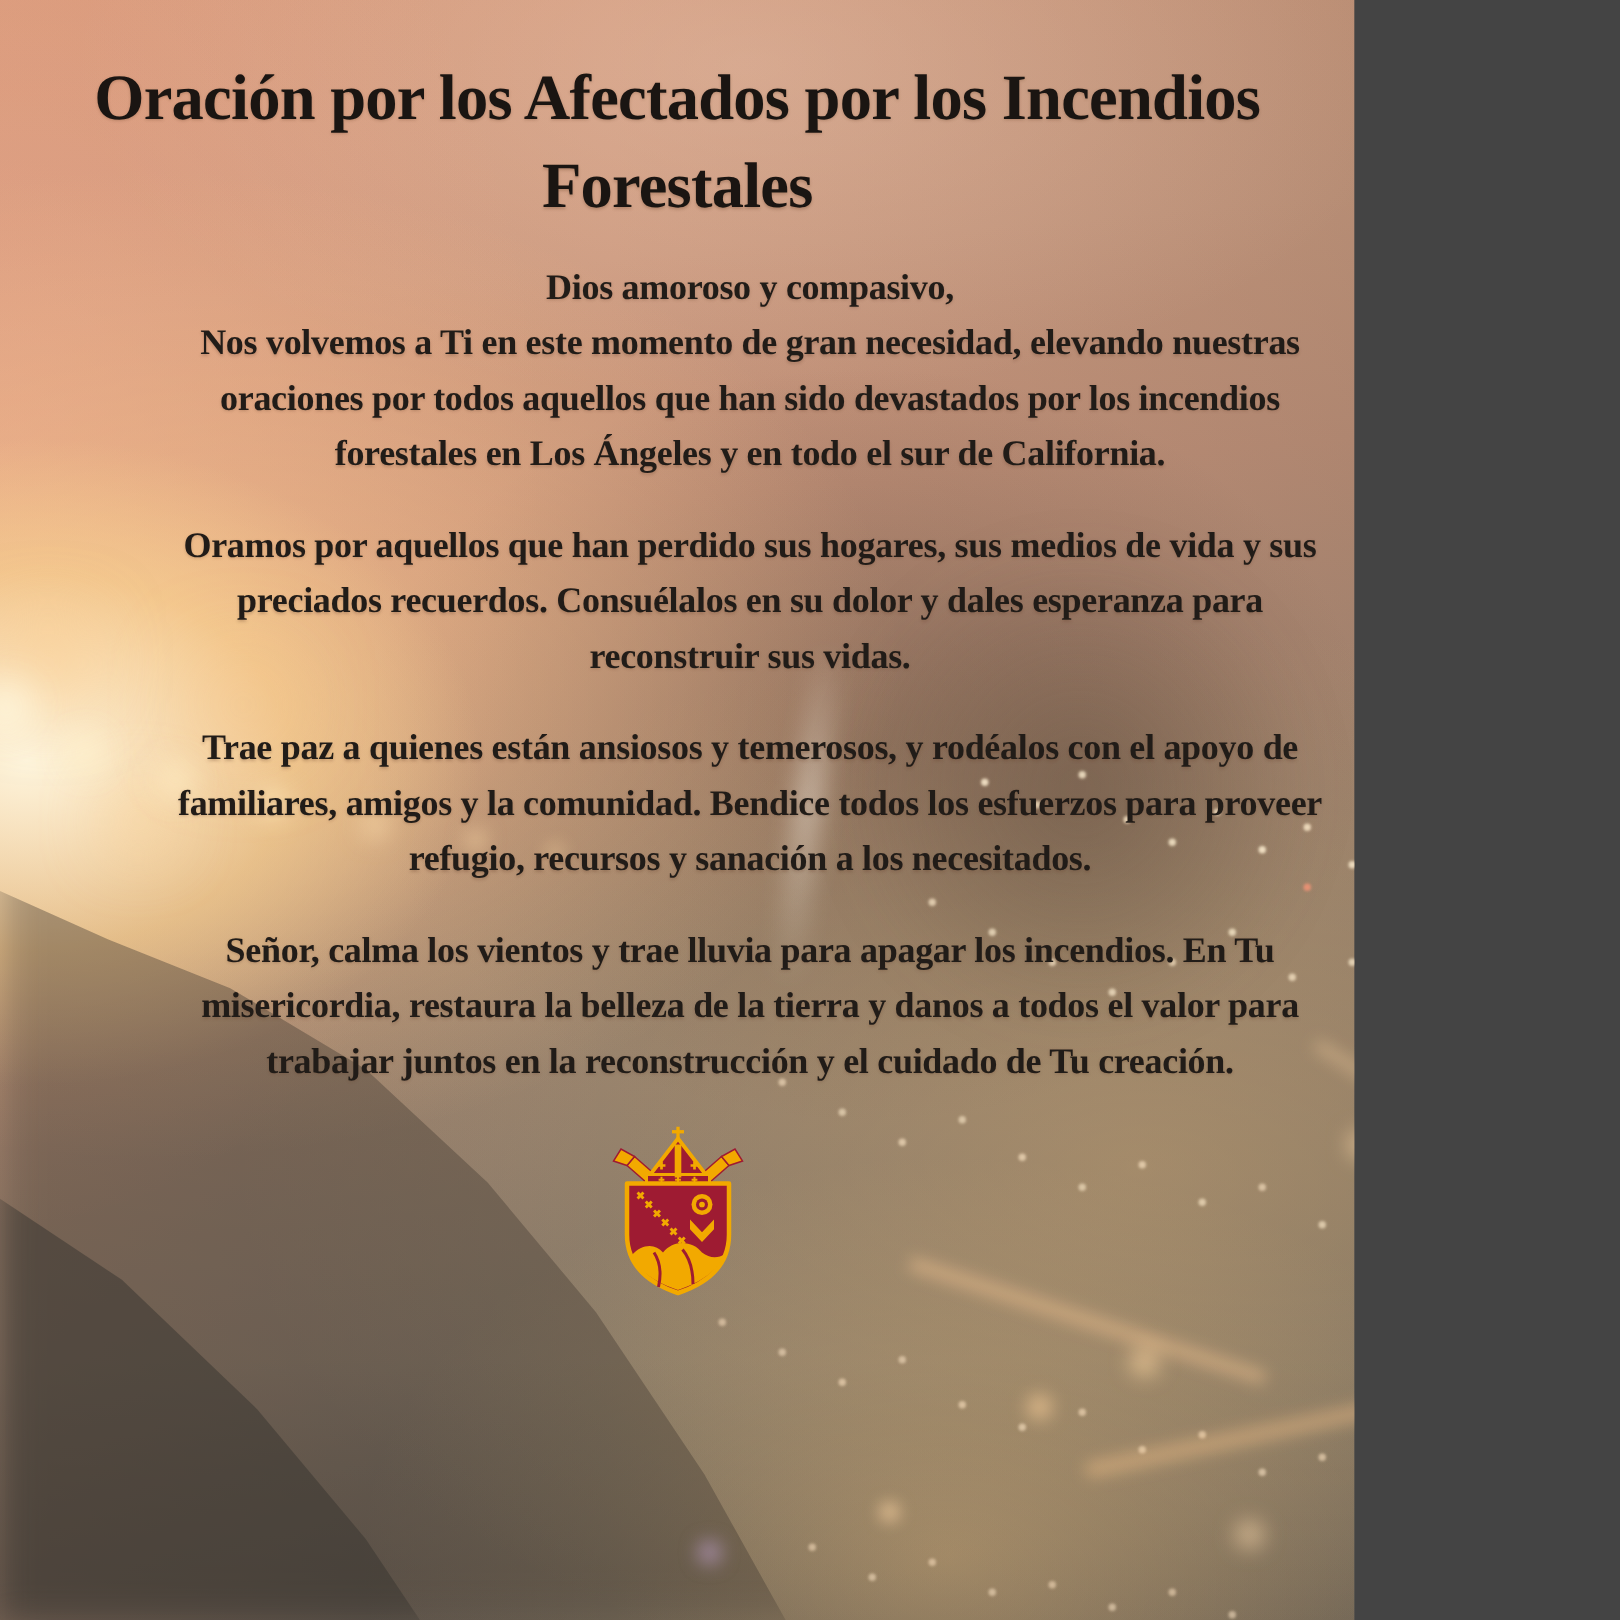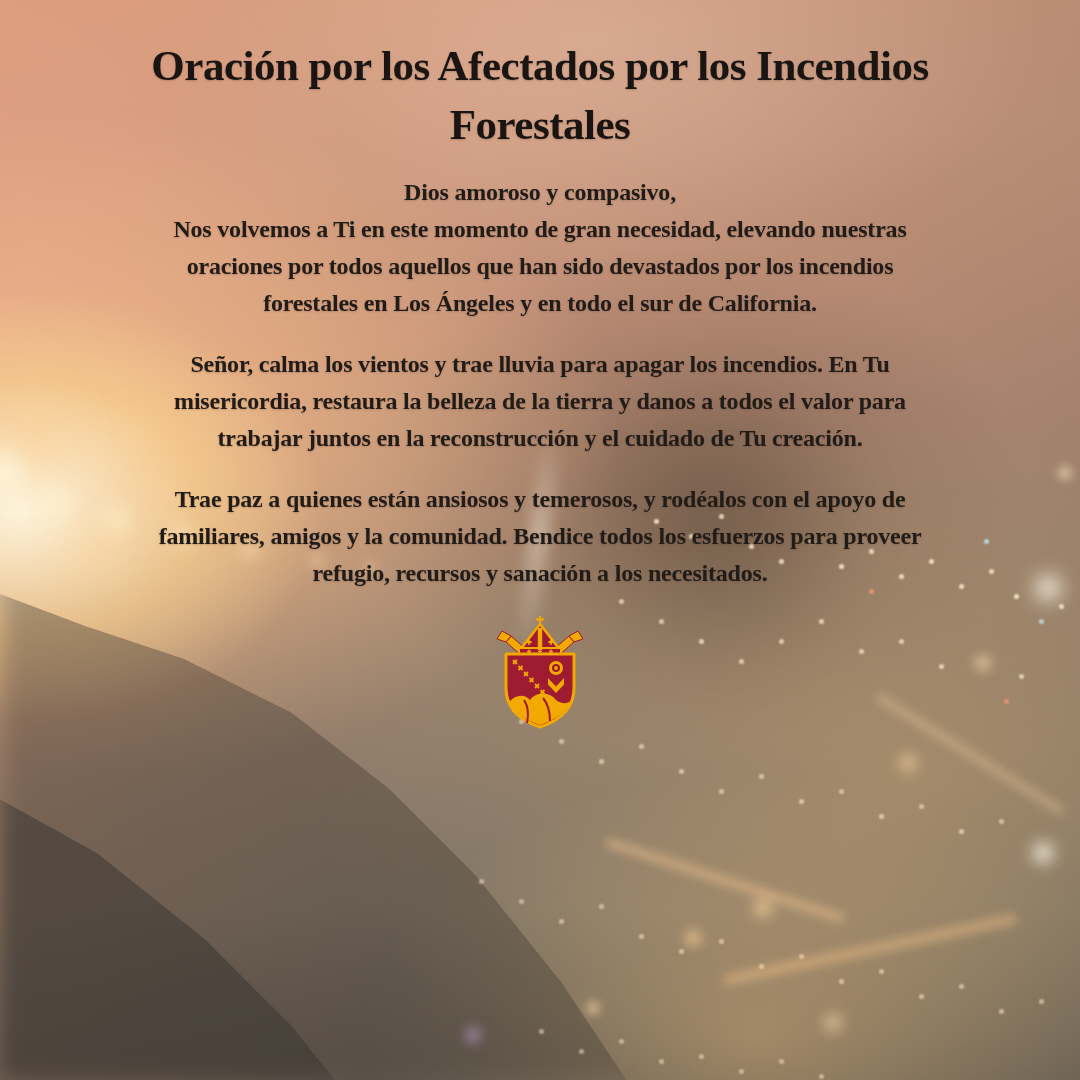--- a/index.html
+++ b/index.html
@@ -1,17 +1,17 @@
 <!DOCTYPE html>
 <html><head>
 <meta charset="utf-8">
 <style>
   html,body{margin:0;padding:0;background:#444;}
   .canvas{
-    position:relative;width:1080px;height:1080px;overflow:hidden;
+    position:relative;width:903px;height:1080px;overflow:hidden;
     font-family:"Liberation Serif","DejaVu Serif",serif;
   }
   
   .bg{position:absolute;inset:0;}
   .bg-base{
     position:absolute;inset:0;
     background:
       radial-gradient(420px 300px at 2% 47%, rgba(255,248,225,0.95), rgba(253,220,150,0.5) 42%, rgba(250,200,130,0) 72%),
       radial-gradient(760px 500px at 11% 41%, rgba(250,196,140,0.7), rgba(245,185,135,0) 66%),
       radial-gradient(520px 740px at 0% 28%, rgba(242,172,148,0.45), rgba(242,172,148,0) 70%),
@@ -146,26 +146,29 @@
 
   <div class="content">
     <h1 class="title">Oración por los Afectados por los Incendios
 Forestales</h1>
 
     <div class="body-text">
       <p>Dios amoroso y compasivo,
 Nos volvemos a Ti en este momento de gran necesidad, elevando nuestras
 oraciones por todos aquellos que han sido devastados por los incendios
 forestales en Los Ángeles y en todo el sur de California.</p>
+      <p>Oramos por aquellos que han perdido sus hogares, sus medios de vida y sus
+preciados recuerdos. Consuélalos en su dolor y dales esperanza para
+reconstruir sus vidas.</p>
+      <p>Trae paz a quienes están ansiosos y temerosos, y rodéalos con el apoyo de
+familiares, amigos y la comunidad. Bendice todos los esfuerzos para proveer
+refugio, recursos y sanación a los necesitados.</p>
       <p>Señor, calma los vientos y trae lluvia para apagar los incendios. En Tu
 misericordia, restaura la belleza de la tierra y danos a todos el valor para
 trabajar juntos en la reconstrucción y el cuidado de Tu creación.</p>
-      <p>Trae paz a quienes están ansiosos y temerosos, y rodéalos con el apoyo de
-familiares, amigos y la comunidad. Bendice todos los esfuerzos para proveer
-refugio, recursos y sanación a los necesitados.</p>
     </div>
 
     <svg class="logo" width="88" height="118" viewBox="0 0 88 118" aria-hidden="true">
 
       <g stroke-width="1" fill="#f2a900" stroke="#9e1b32">
         <polygon points="26,40 10,26 15,20 31,34"></polygon>
         <polygon points="10,26 1,23 6,15 15,20"></polygon>
         <polygon points="62,40 78,26 73,20 57,34"></polygon>
         <polygon points="78,26 87,23 82,15 73,20"></polygon>
       </g>

